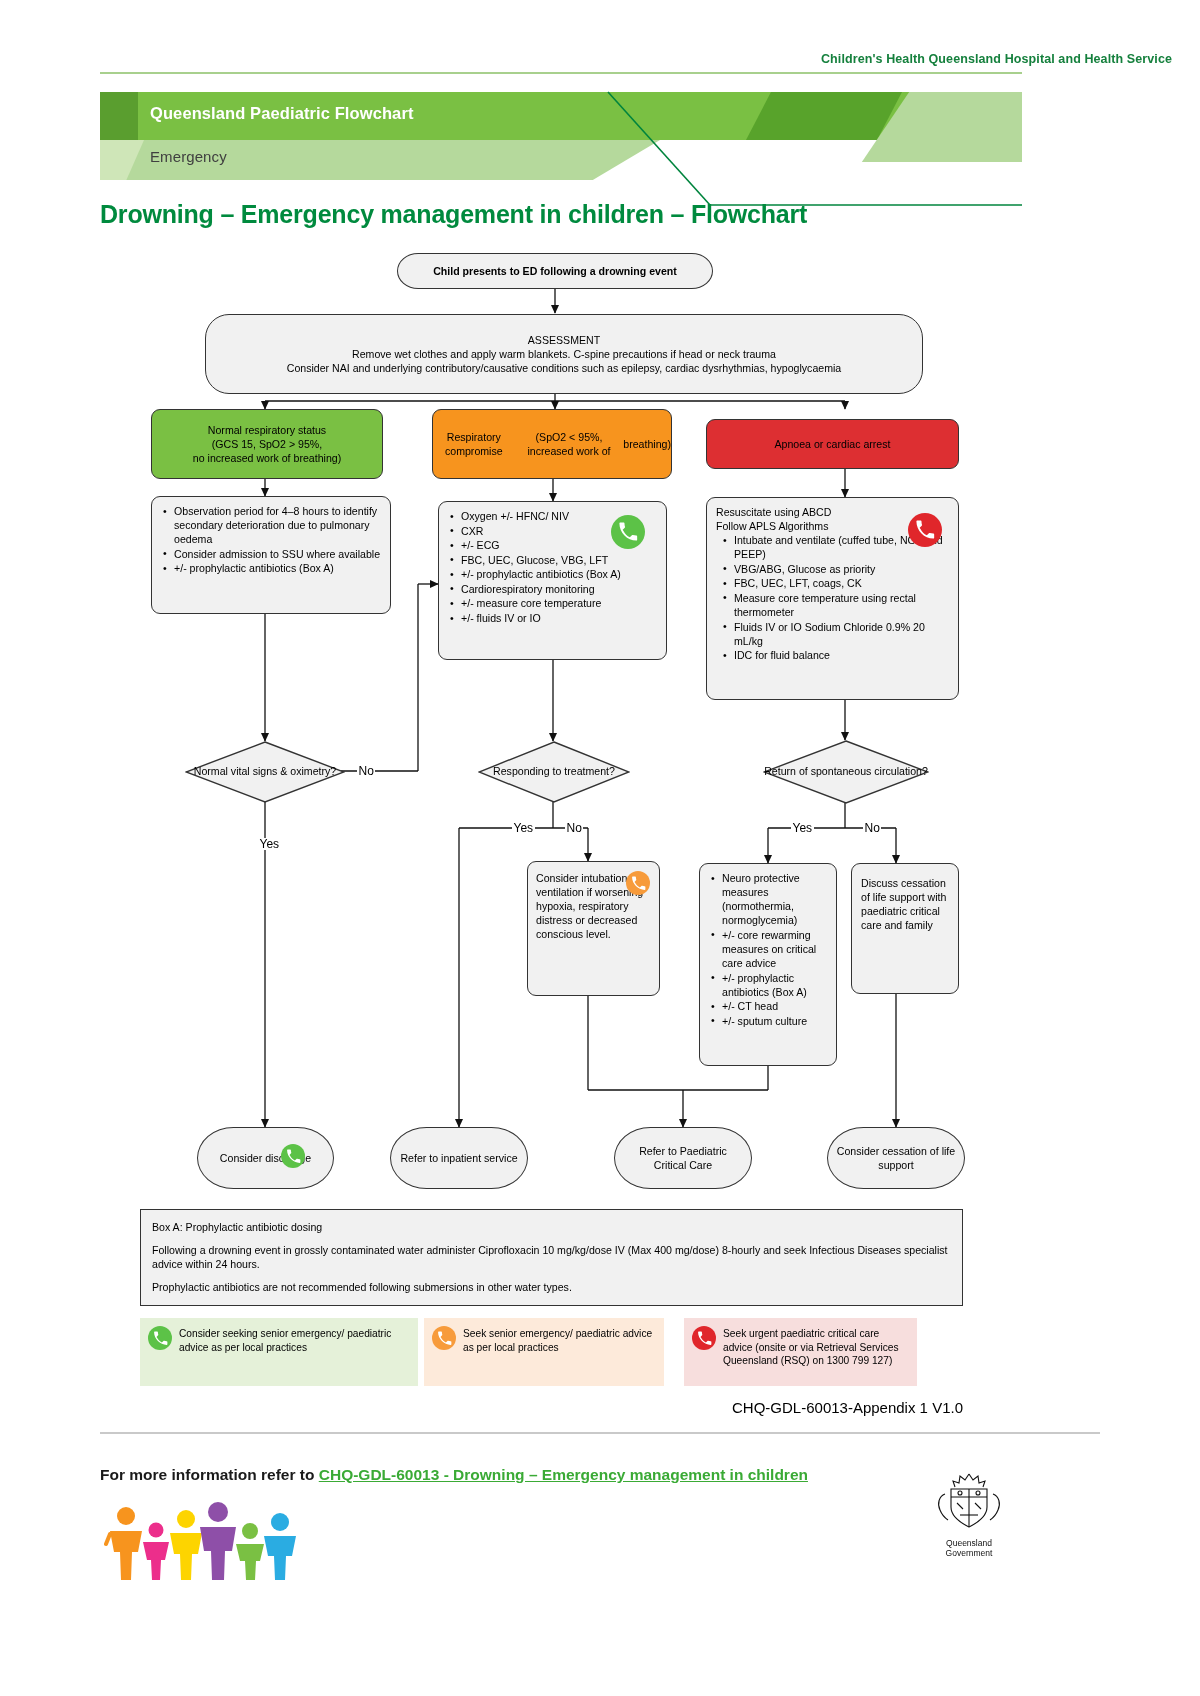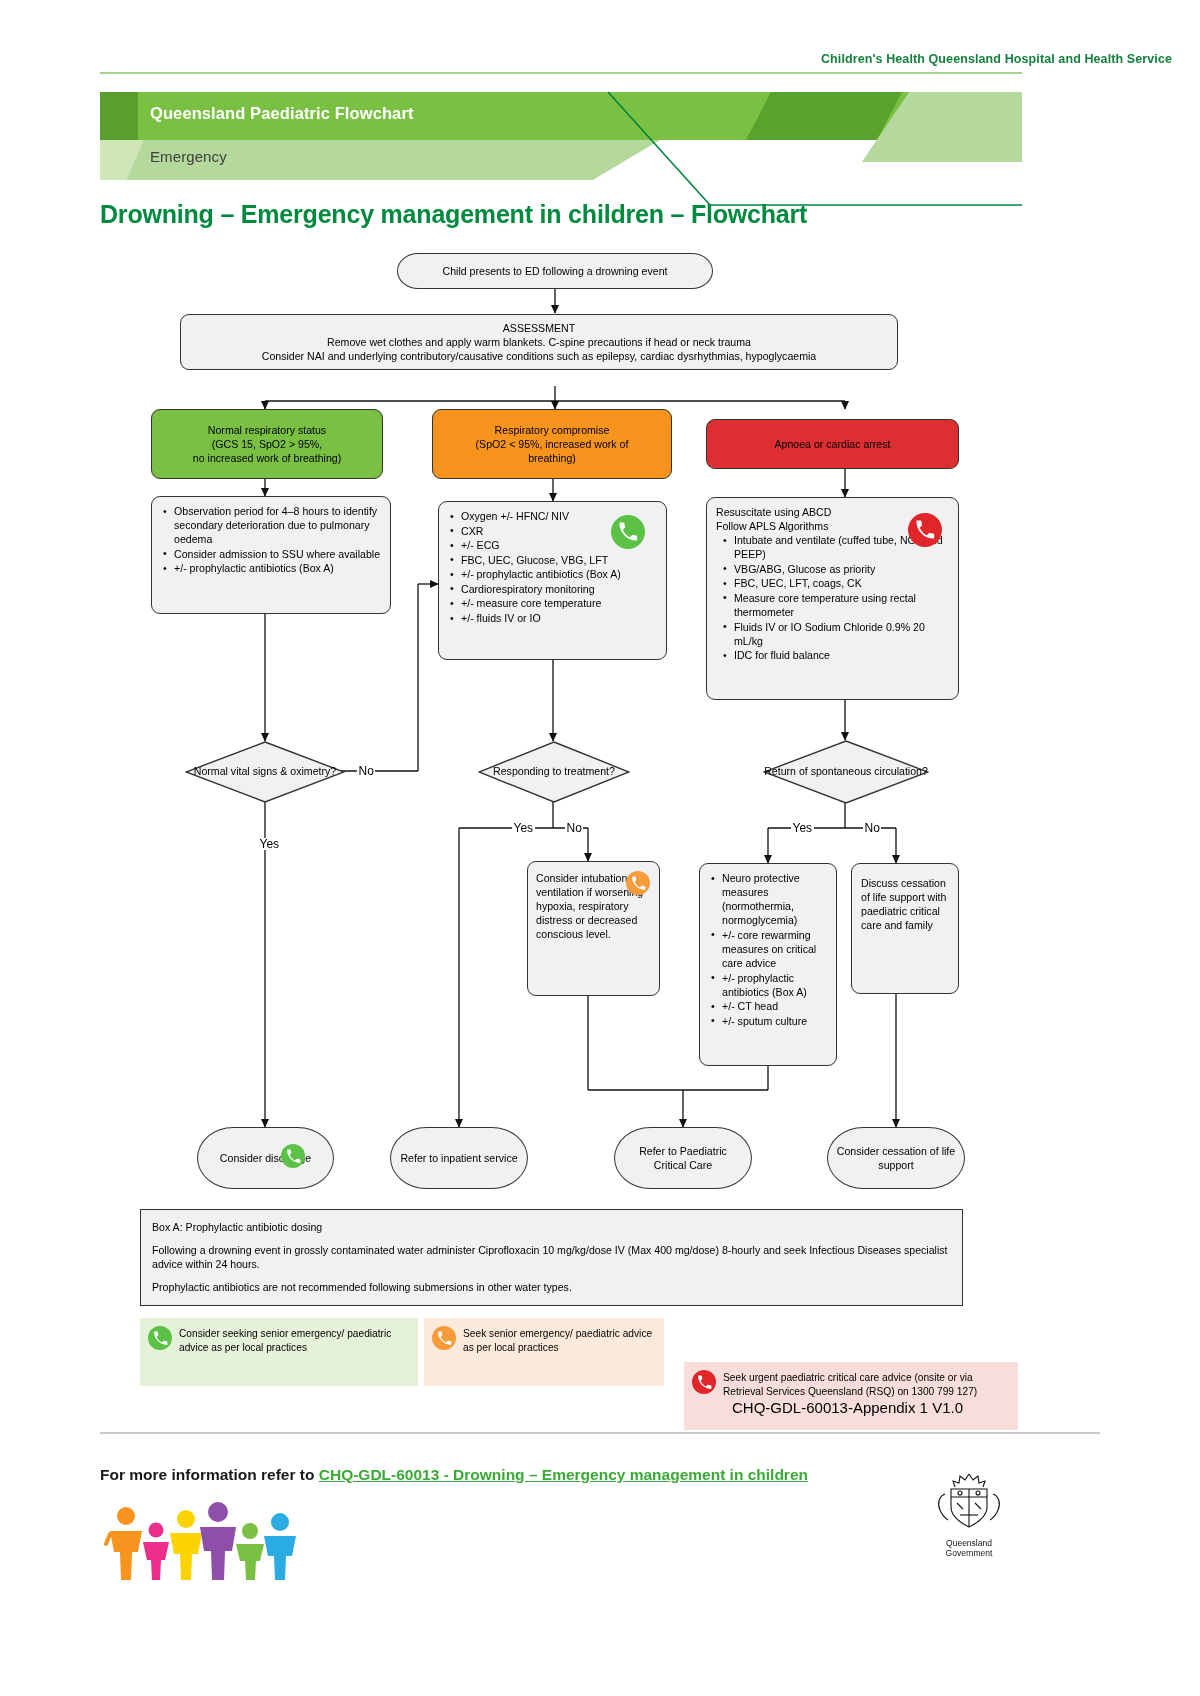--- a/index.html
+++ b/index.html
@@ -237,21 +237,21 @@
     height: 68px;
     box-sizing: border-box;
     display: flex;
     align-items: flex-start;
     padding: 8px 8px 8px 8px;
     font-size: 10.2px;
     line-height: 1.33;
   }
   .lg1 { left: 140px;  width: 278px; background: #e5f1d9; }
   .lg2 { left: 424px;  width: 240px; background: #fdeada; }
-  .lg3 { left: 684px;  width: 334px; background: #f7dedd; margin-top: 44px; }
+  .lg3 { left: 684px;  width: 233px; background: #f7dedd; }
   .legend .ltext { margin-left: 7px; padding-top: 1px; }
 
   .docref {
     position: absolute;
     right: 237px;
     top: 1399px;
     font-size: 15px;
   }
 
   
@@ -368,37 +368,37 @@
     </g>
   </svg>
 
   <div class="edge-label" style="left:357px; top:765px;">No</div>
   <div class="edge-label" style="left:258px; top:838px;">Yes</div>
   <div class="edge-label" style="left:512px; top:822px;">Yes</div>
   <div class="edge-label" style="left:565px; top:822px;">No</div>
   <div class="edge-label" style="left:791px; top:822px;">Yes</div>
   <div class="edge-label" style="left:863px; top:822px;">No</div>
 
-  <div class="node stadium center" style="left:397px; top:253px; width:316px; height:36px;">
+  <div class="node stadium center" style="left:397px; top:253px; width:316px; height:36px;font-weight:bold;">
     <span>Child presents to ED following a drowning event</span>
   </div>
 
-  <div class="node round" style="left:180px; top:314px; width:718px; height:56px; display:flex; flex-direction:column; align-items:center; justify-content:center; text-align:center; padding:4px 10px;">
+  <div class="node round" style="left:205px; top:314px; width:718px; height:80px; display:flex; flex-direction:column; align-items:center; justify-content:center; text-align:center; padding:4px 10px;border-radius:24px;">
     <div>ASSESSMENT</div>
     <div>Remove wet clothes and apply warm blankets. C-spine precautions  if head or neck trauma</div>
     <div>Consider NAI and underlying contributory/causative conditions such as epilepsy, cardiac dysrhythmias, hypoglycaemia</div>
   </div>
 
   <div class="node colored n-green" style="left:151px; top:409px; width:232px; height:70px; display:flex; flex-direction:column; align-items:center; justify-content:center; text-align:center;">
     <div>Normal respiratory status</div>
     <div>(GCS 15, SpO2 &gt; 95%,</div>
     <div>no increased work of breathing)</div>
   </div>
 
-  <div class="node colored n-orange" style="left:432px; top:409px; width:240px; height:70px; display:flex; flex-direction:column; align-items:center; justify-content:center; text-align:center;">
+  <div class="node colored n-orange" style="left:432px; top:409px; width:240px; height:70px; display:flex; flex-direction:row; align-items:center; justify-content:center; text-align:center;">
     <div>Respiratory compromise</div>
     <div>(SpO2 &lt; 95%, increased work of</div>
     <div>breathing)</div>
   </div>
 
   <div class="node colored n-red center" style="left:706px; top:419px; width:253px; height:50px;">
     <span>Apnoea or cardiac arrest</span>
   </div>
 
   <div class="node round pad" style="left:151px; top:496px; width:240px; height:118px;">

